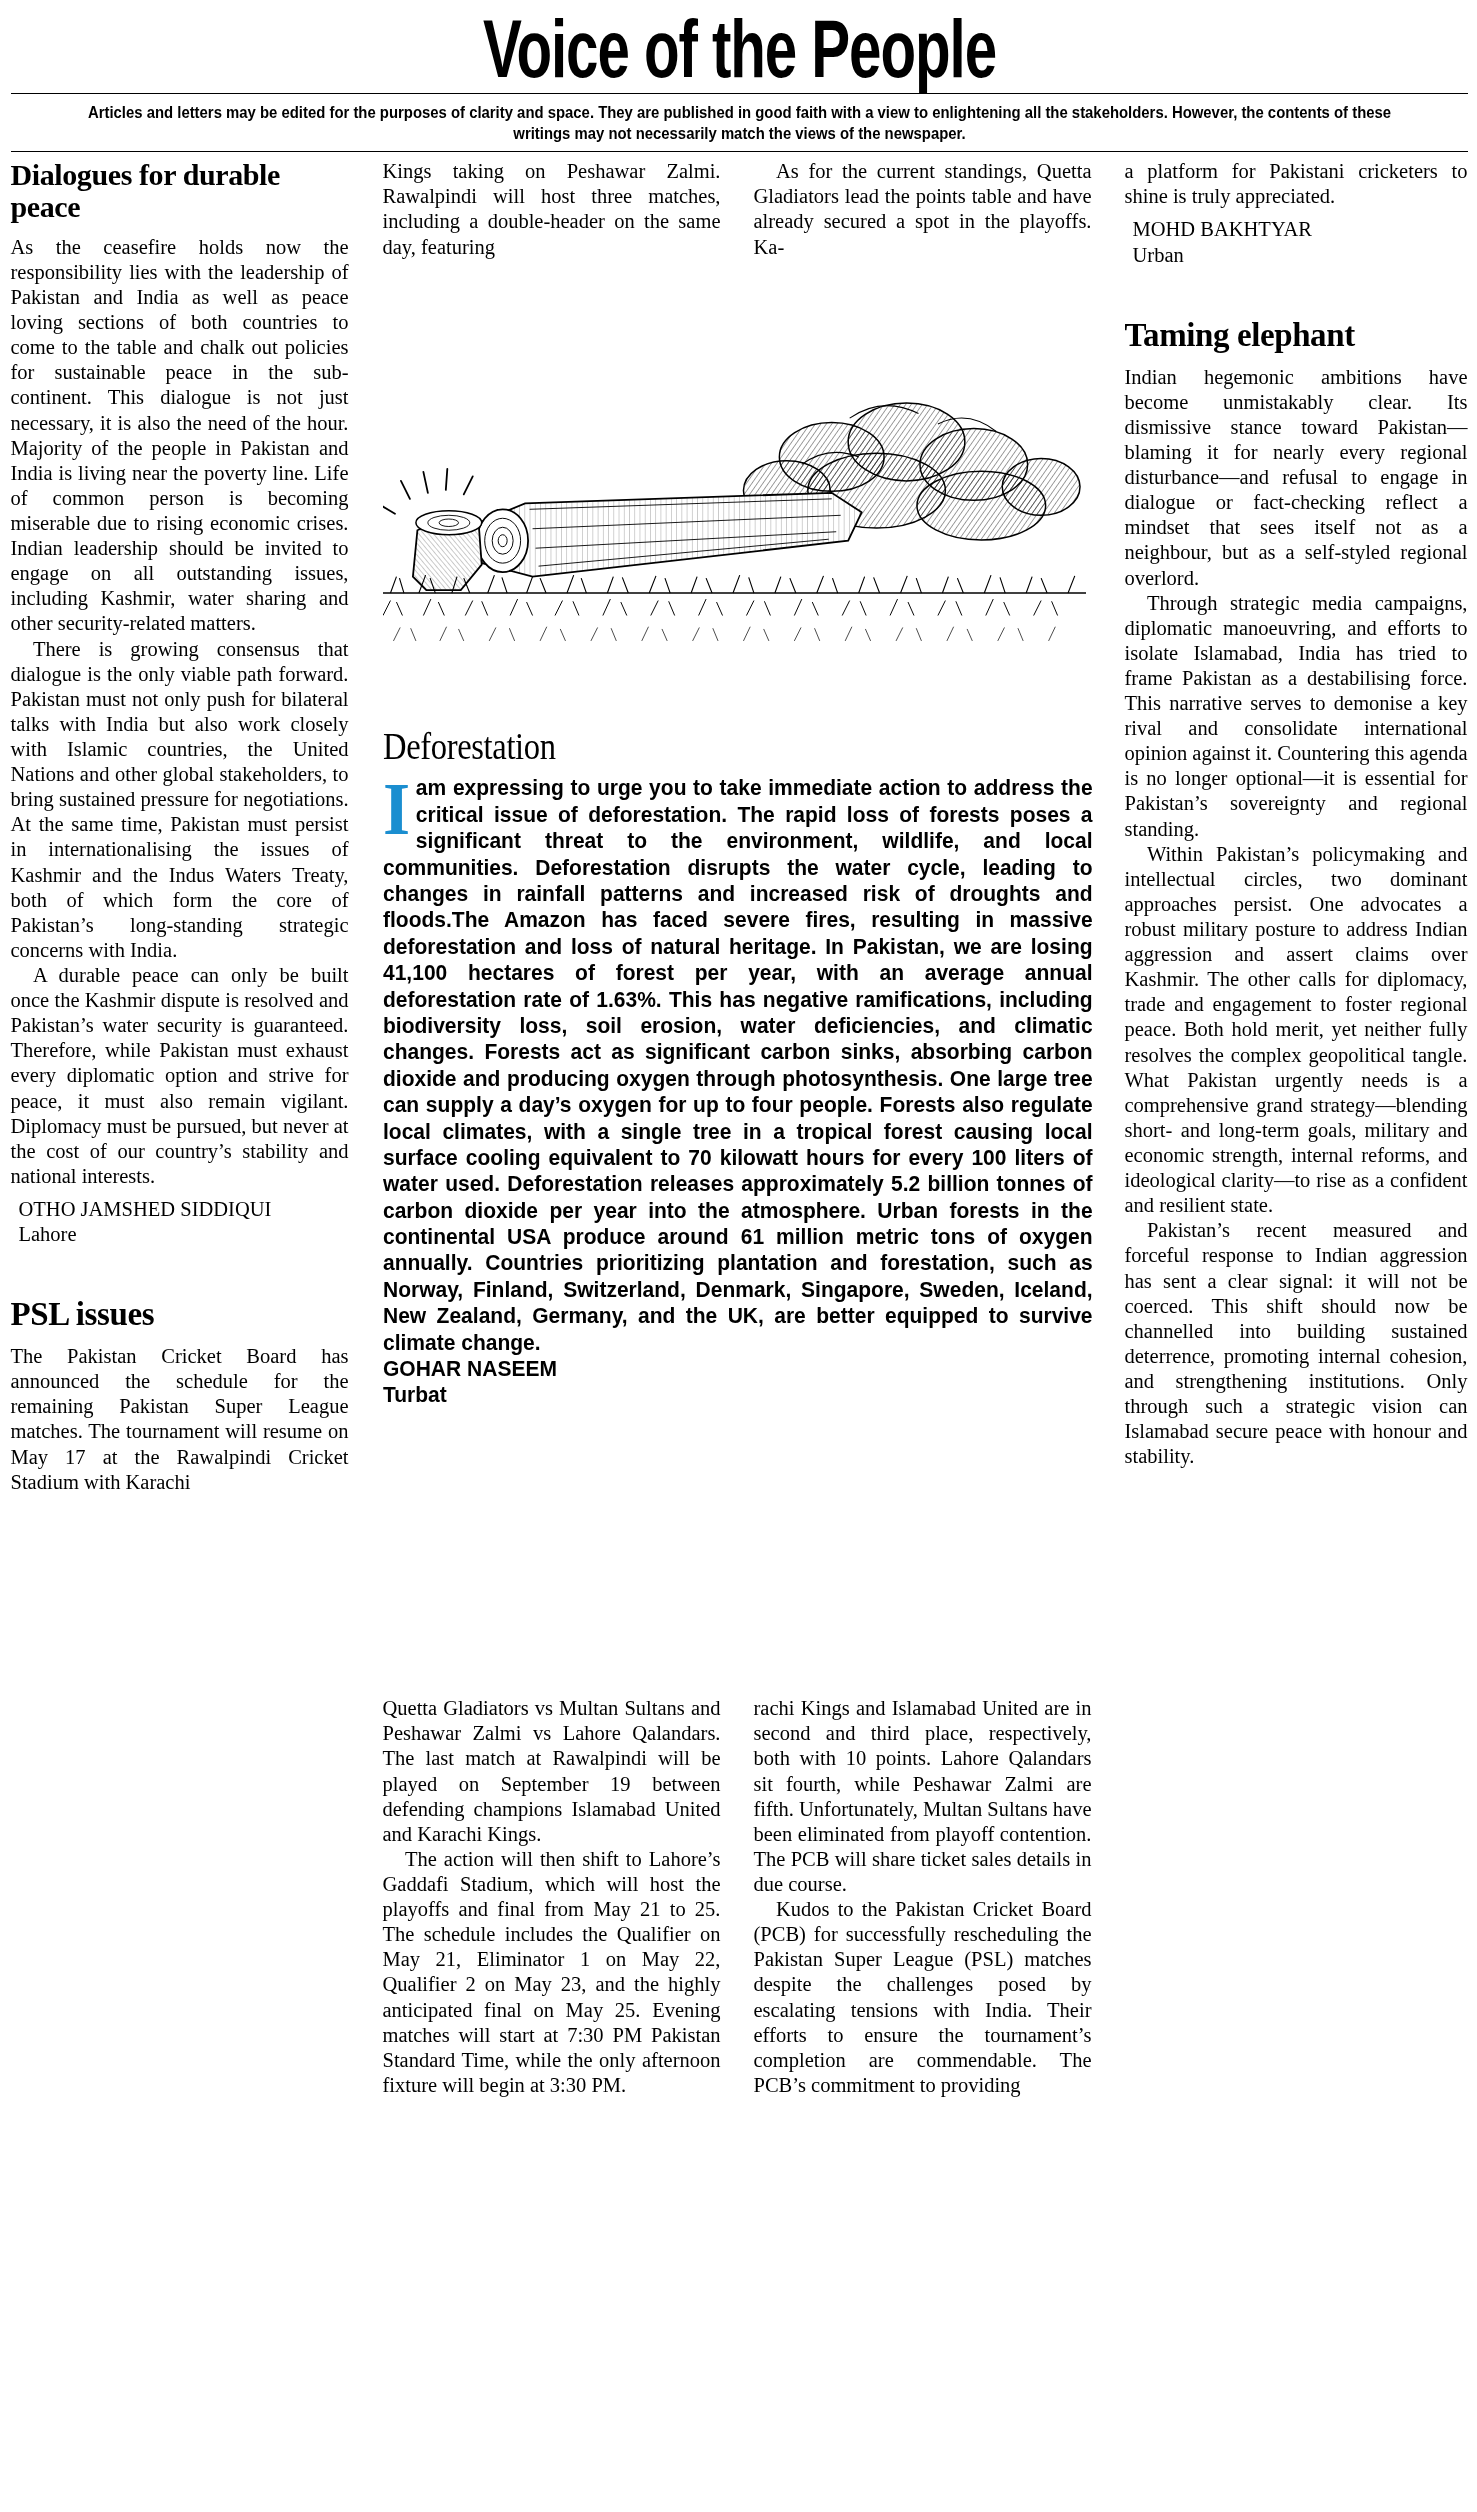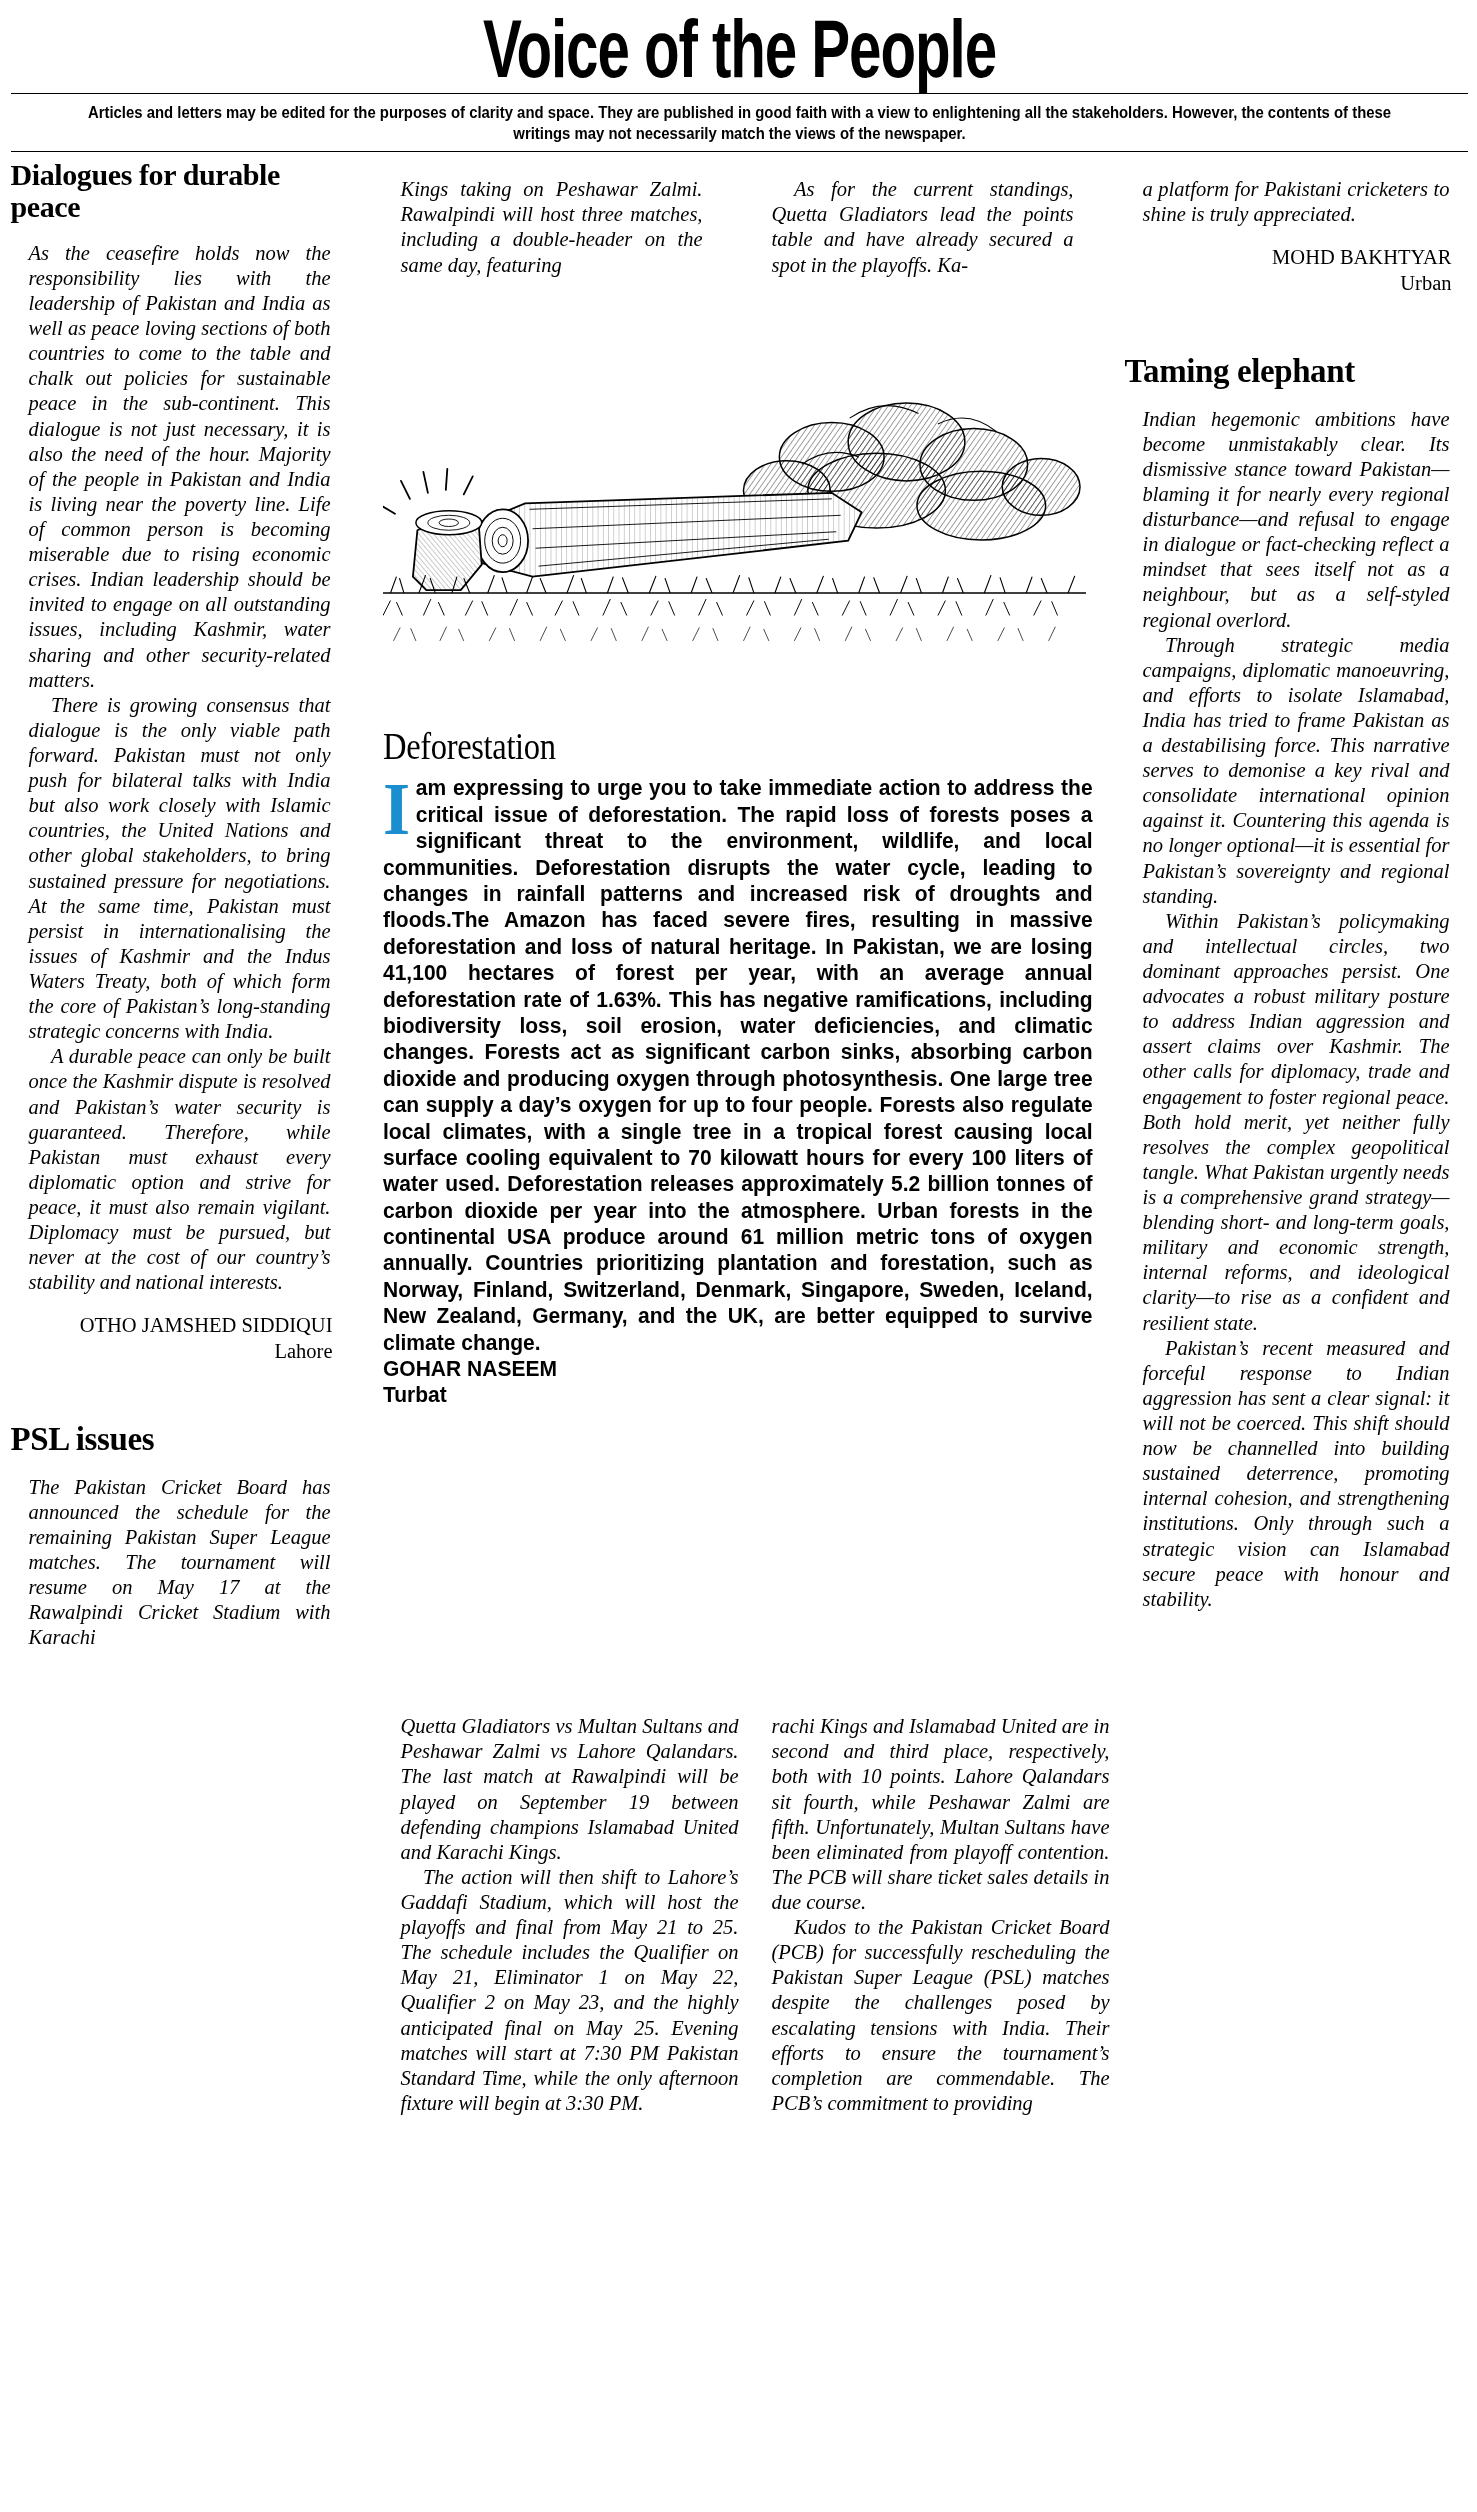--- a/index.html
+++ b/index.html
@@ -82,36 +82,35 @@
     letter-spacing: -0.4px;
   }
   .hl.sm {
     font-size: 33px;
   }
   .body {
     font-size: 20.5px;
     line-height: 1.225;
     text-align: justify;
     text-justify: inter-word;
-    margin: 18px;
+    margin: 0;
     hyphens: manual;
-    font-style: italic;
   }
   .body p {
     margin: 0;
     text-indent: 0;
   }
   .body p.ind {
     text-indent: 22.4px;
   }
   .sig {
     font-size: 20.5px;
     line-height: 1.225;
-    text-align: right;
-    margin: 16px;
+    text-align: left;
+    margin: 8px;
   }
   .gap-lg { height: 42px; }
 
   
   .feature {
     position: absolute;
     left: 372px;
     top: 568px;
     width: 709px;
   }

